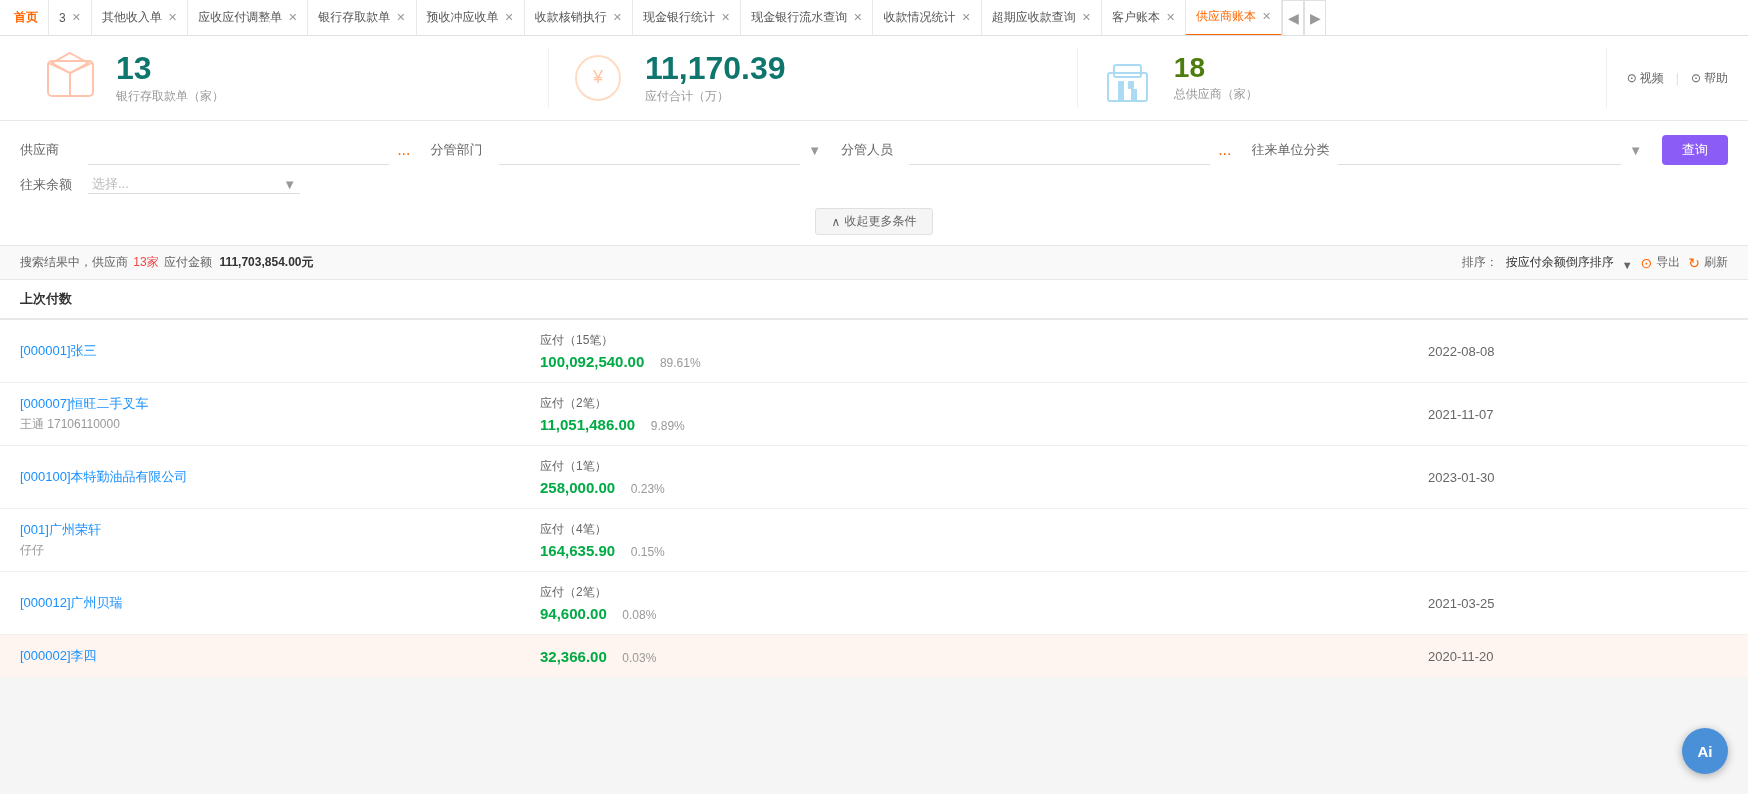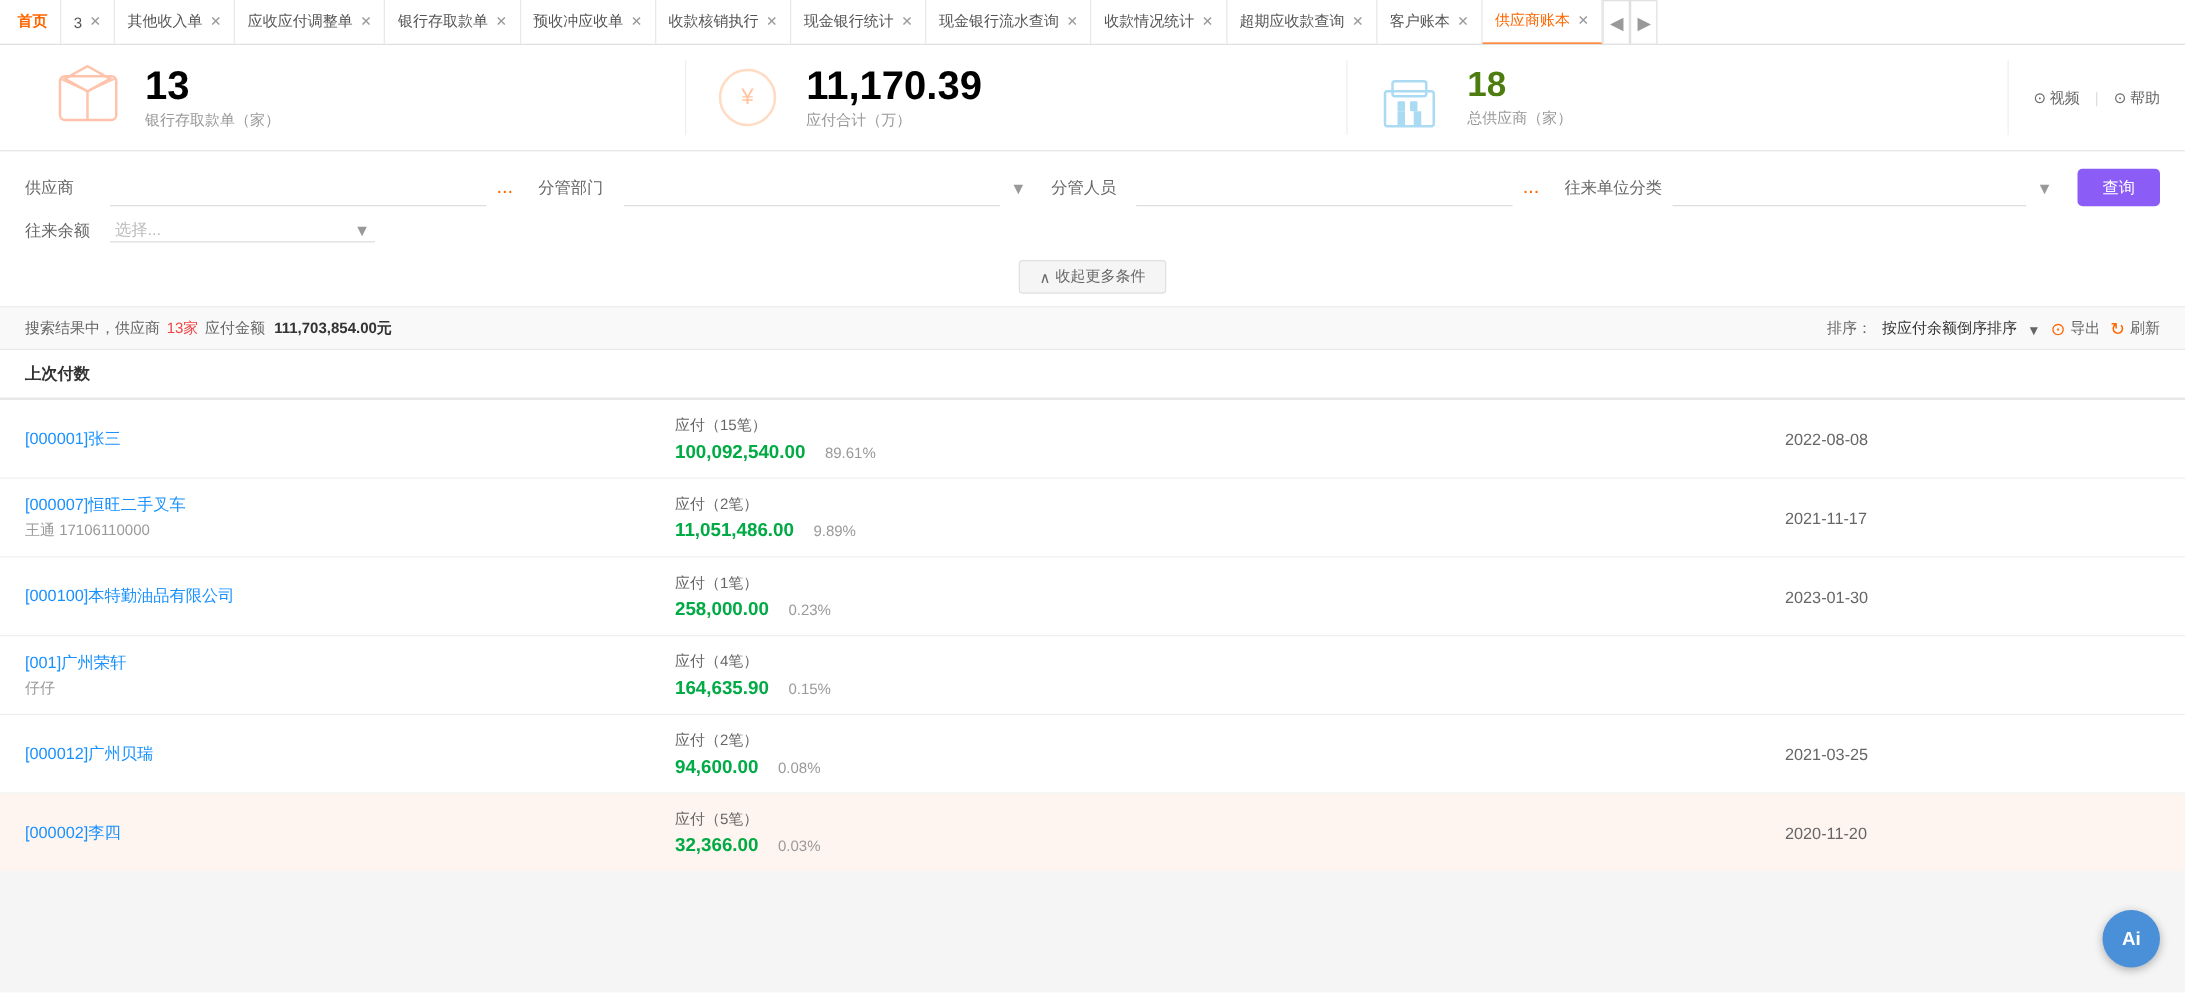--- a/index.html
+++ b/index.html
@@ -76,21 +76,21 @@
       height: 60px;
       display: flex;
       align-items: center;
       justify-content: center;
       margin-right: 16px;
       opacity: 0.7;
     }
     .stat-info .stat-number {
       font-size: 32px;
       font-weight: bold;
-      color: #000000;
+      color: #0f766e;
       line-height: 1;
     }
     .stat-info .stat-label {
       font-size: 12px;
       color: #999;
       margin-top: 4px;
     }
     .header-actions {
       display: flex;
       align-items: center;
@@ -475,21 +475,21 @@
   <div class="table-row">
     <div>
       <a class="supplier-name">[000007]恒旺二手叉车</a>
       <div class="supplier-sub">王通  17106110000</div>
     </div>
     <div class="transaction-info">
       <div class="transaction-type">应付（2笔）</div>
       <span class="transaction-amount">11,051,486.00</span>
       <span class="transaction-percent">9.89%</span>
     </div>
-    <div class="last-payment">2021-11-17</div>
+    <div class="last-payment">2021-11-07</div>
   </div>
 
   <div class="table-row">
     <div>
       <a class="supplier-name">[000100]本特勤油品有限公司</a>
     </div>
     <div class="transaction-info">
       <div class="transaction-type">应付（1笔）</div>
       <span class="transaction-amount">258,000.00</span>
       <span class="transaction-percent">0.23%</span>
@@ -520,21 +520,20 @@
       <span class="transaction-percent">0.08%</span>
     </div>
     <div class="last-payment">2021-03-25</div>
   </div>
 
   <div class="table-row highlighted">
     <div>
       <a class="supplier-name">[000002]李四</a>
     </div>
     <div class="transaction-info">
-      <div class="transaction-type">应付（5笔）</div>
       <span class="transaction-amount">32,366.00</span>
       <span class="transaction-percent">0.03%</span>
     </div>
     <div class="last-payment">2020-11-20</div>
   </div>
 </div>
 
 <div style="position:fixed;bottom:20px;right:20px;background:#4a90d9;color:#fff;border-radius:50%;width:46px;height:46px;display:flex;align-items:center;justify-content:center;font-size:15px;font-weight:bold;cursor:pointer;box-shadow:0 2px 8px rgba(0,0,0,0.3);">Ai</div>
 
 </body></html>

